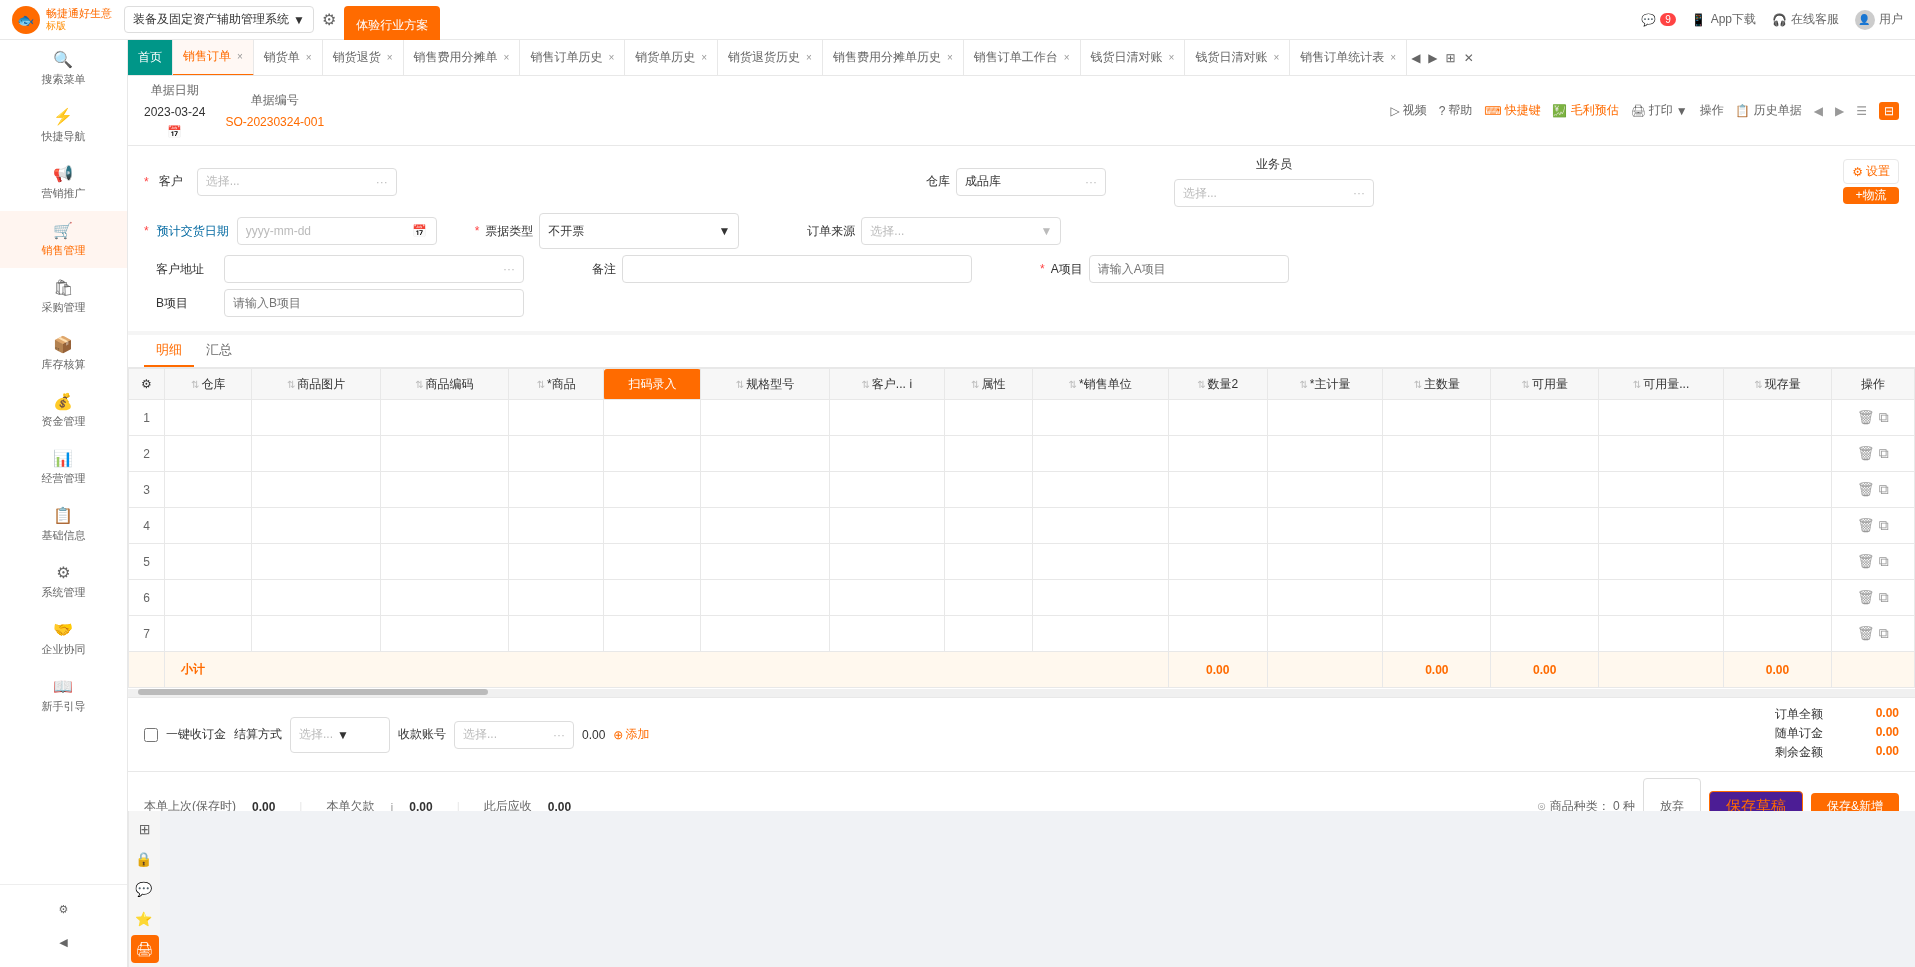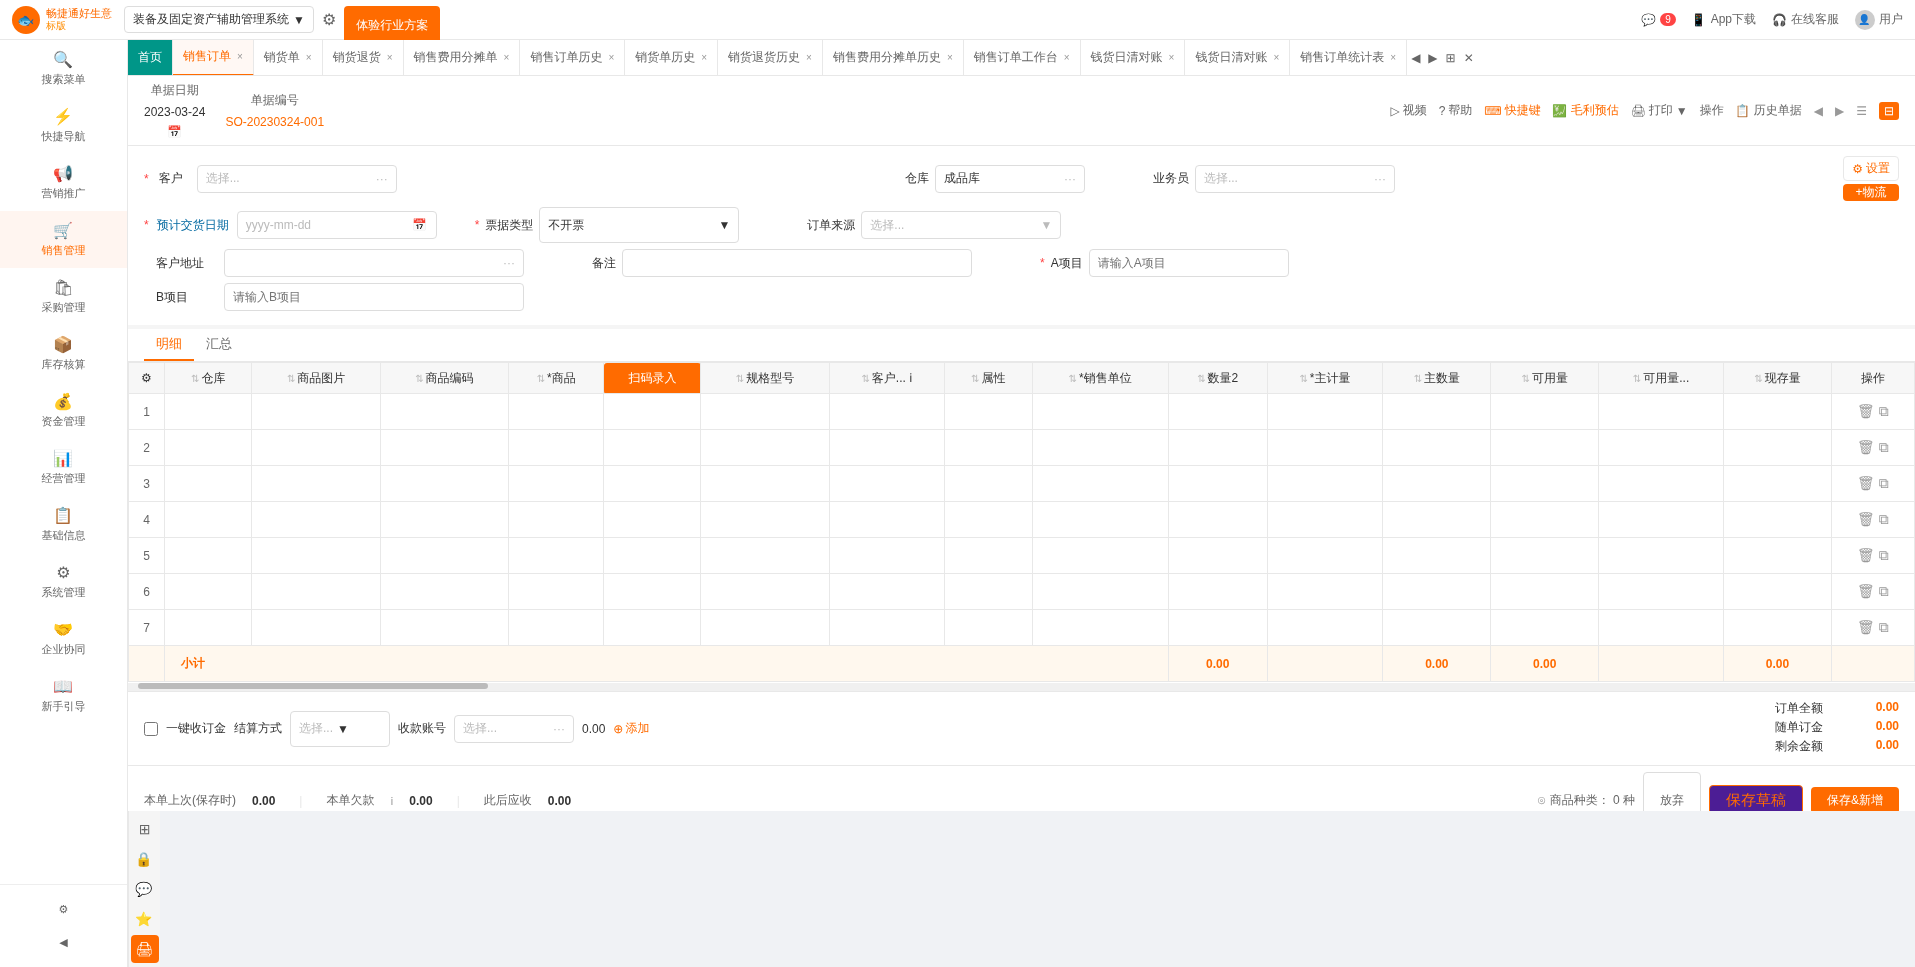--- a/index.html
+++ b/index.html
@@ -316,21 +316,21 @@
               <span style="color:#bbb;">选择...</span>
               <span style="color:#bbb;">···</span>
             </div>
             <div style="margin-left:auto;display:flex;align-items:center;gap:6px;">
               <span style="color:#333;margin-left:60px;">仓库</span>
               <div class="form-input" style="width:150px;display:flex;align-items:center;justify-content:space-between;">
                 <span>成品库</span>
                 <span style="color:#bbb;">···</span>
               </div>
             </div>
-            <div style="display:flex;align-items:center;gap:6px;margin-left:60px;">
+            <div style="display:flex;align-items:center;gap:6px;margin-left:60px;flex-direction:column;">
               <span style="color:#333;">业务员</span>
               <div class="form-input placeholder" style="width:200px;display:flex;align-items:center;justify-content:space-between;">
                 <span style="color:#bbb;">选择...</span>
                 <span style="color:#bbb;">···</span>
               </div>
             </div>
             <div style="margin-left:auto;display:flex;flex-direction:column;gap:3px;">
               <button class="set-btn">
                 <span>⚙</span>
                 <span>设置</span>

